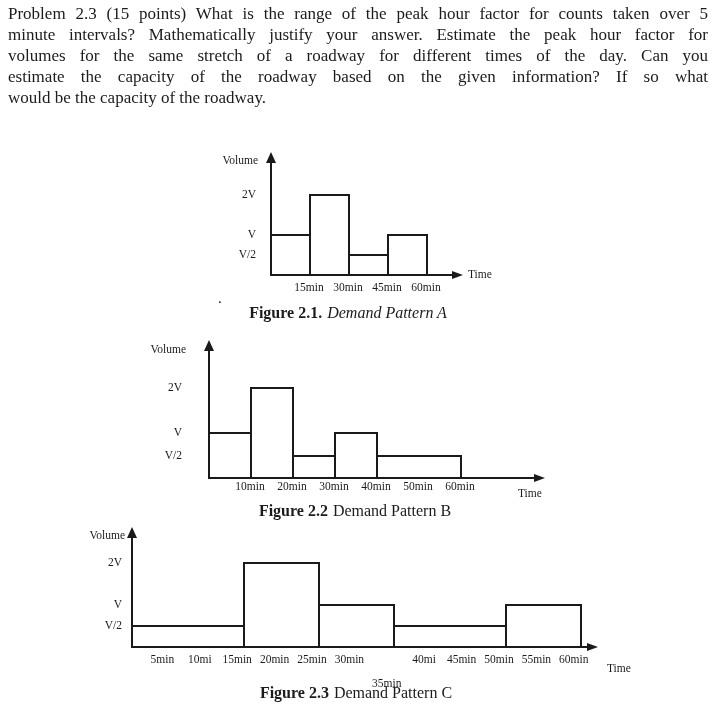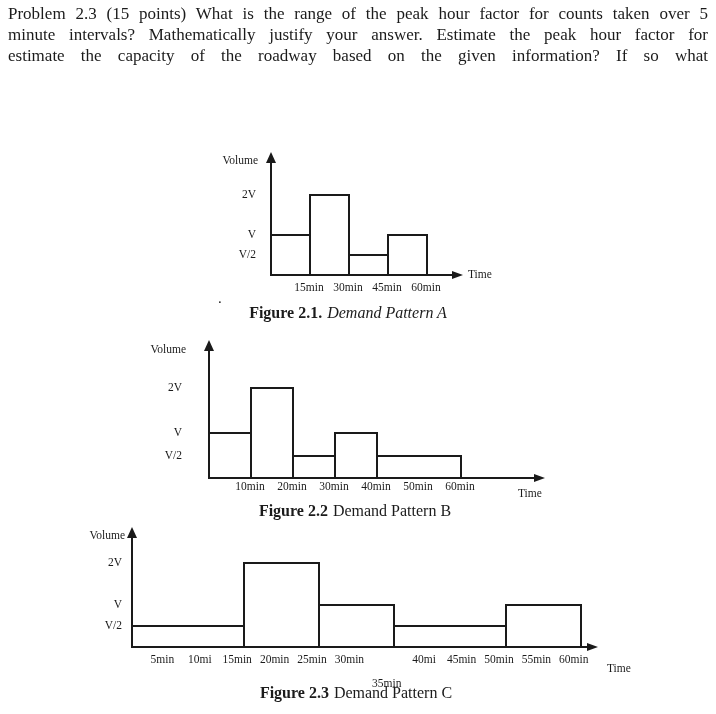--- a/index.html
+++ b/index.html
@@ -29,21 +29,23 @@
   .stray{position:absolute;font-size:15px;}
 </style>
 </head>
 <body>
 
 <div class="page">
 
   <div class="problem">
     <div class="pline"><b>Problem 2.3 (15 points)</b><span> What is the range of the peak hour factor for counts taken over 5</span></div>
     <div class="pline">minute intervals? Mathematically justify your answer. Estimate the peak hour factor for</div>
+    <div class="pline">volumes for the same stretch of a roadway for different times of the day. Can you</div>
     <div class="pline">estimate the capacity of the roadway based on the given information? If so what</div>
+    <div class="pline last">would be the capacity of the roadway.</div>
   </div>
 
   <div class="stray" style="left:218px;top:290px;">.</div>
 
   <div class="fig-layer" id="fig0">
     <div class="caption" style="left:348px;top:304px;">
       <b>Figure 2.1.</b><span class="rest it" style="">Demand Pattern A</span>
     </div>
   <div class="bar" style="left: 270px; top: 234px; width: 41px; height: 40px;"></div>
       <div class="bar" style="left: 309px; top: 194px; width: 41px; height: 80px;"></div>

